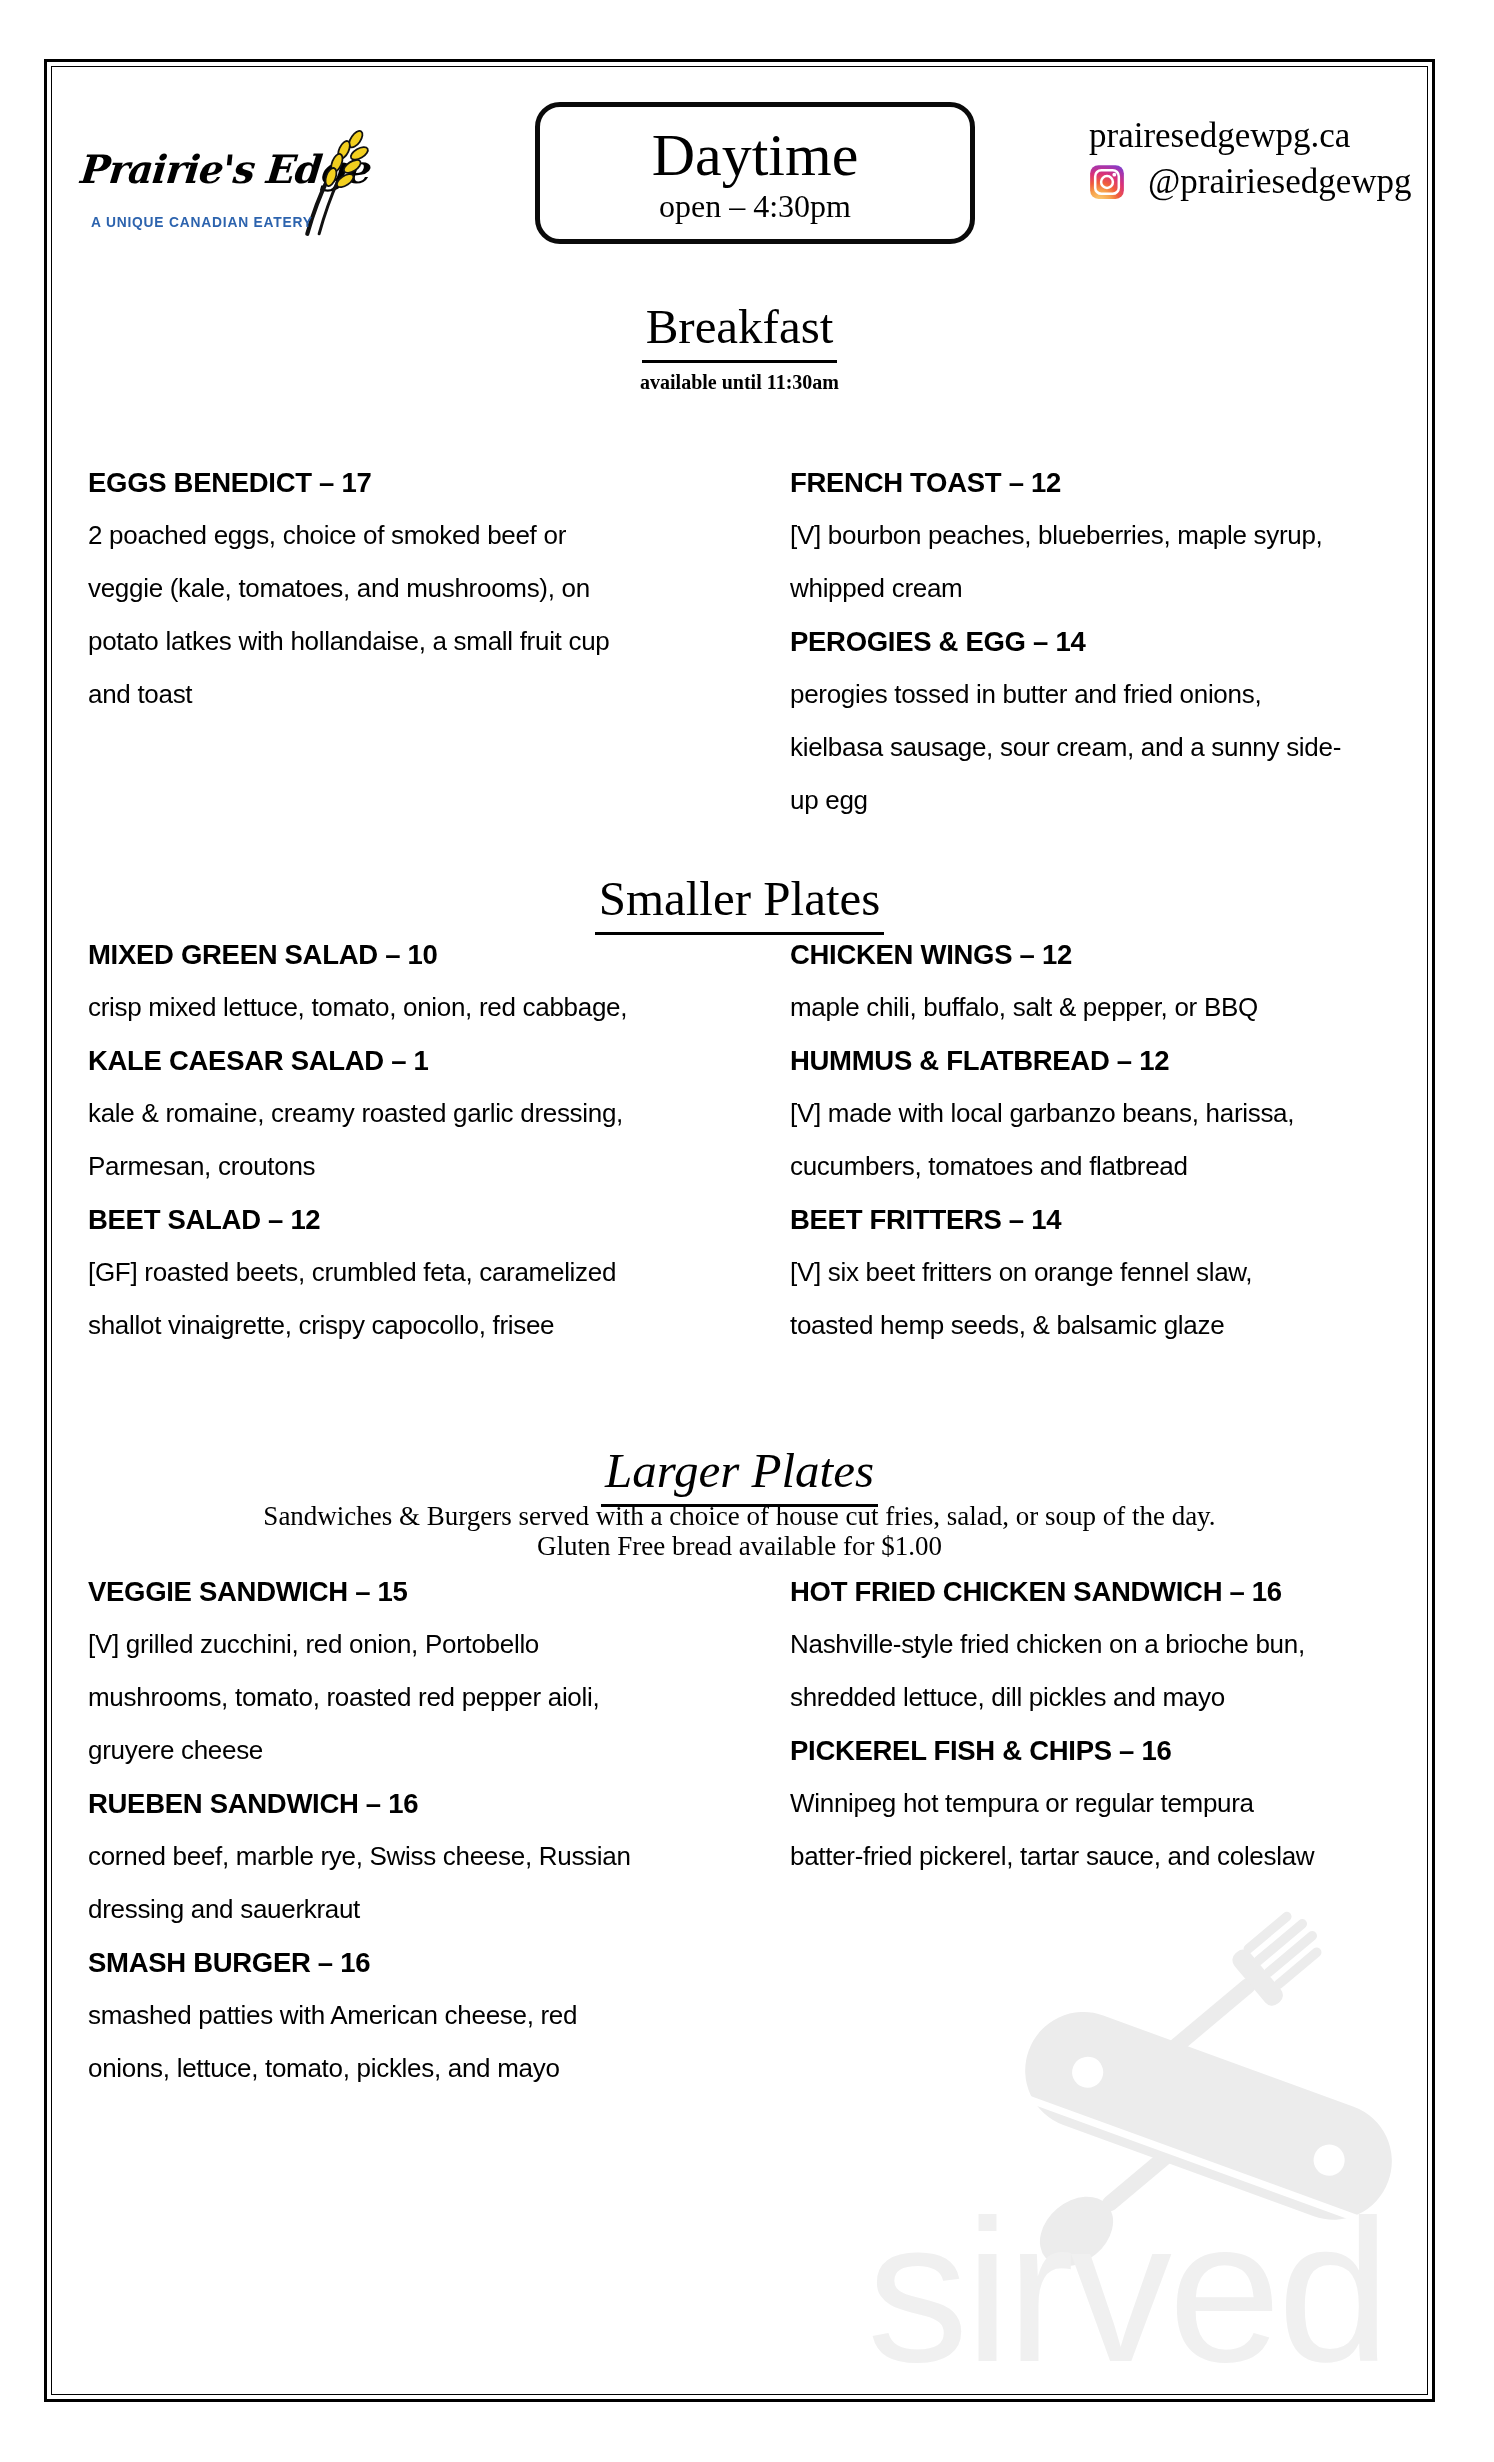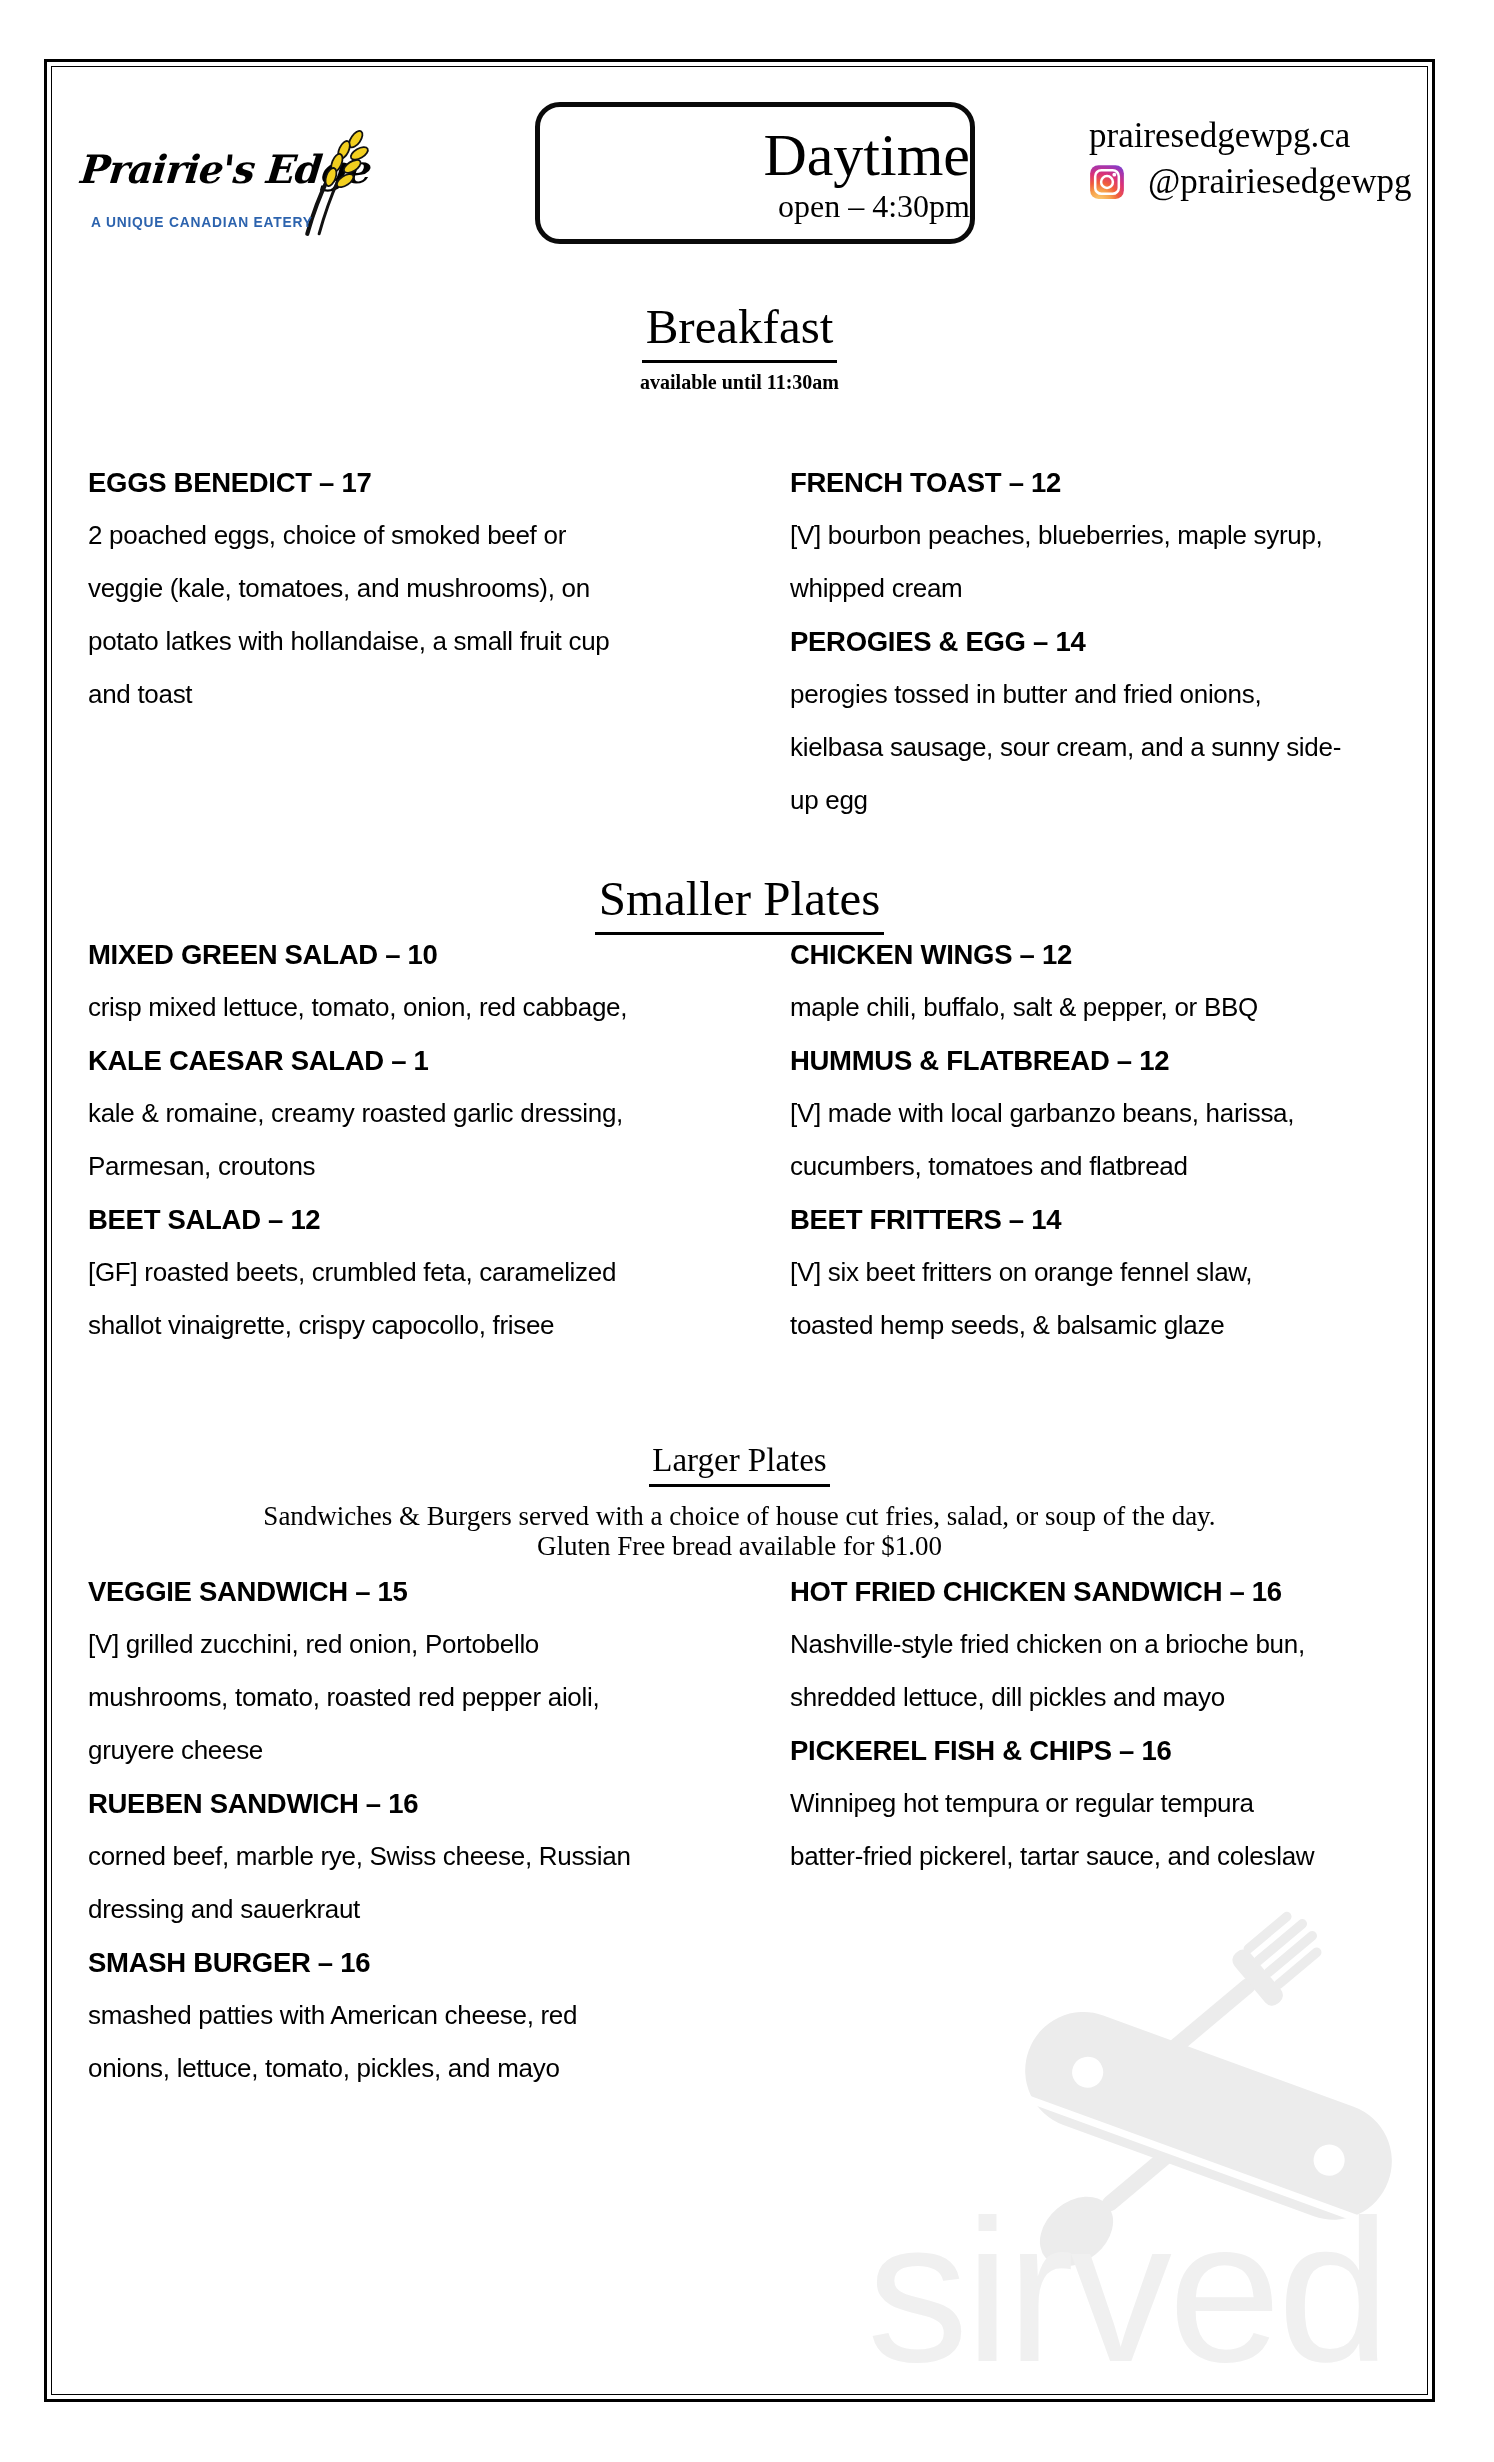--- a/index.html
+++ b/index.html
@@ -36,39 +36,39 @@
   }
   .logo-wheat { position:absolute; left:299px; top:123px; width:71px; height:114px; }
   .logo-tagline {
     position:absolute; left:91px; top:215px;
     font-weight:700; font-size:13.8px; letter-spacing:0.8px; color:#2c63ae; white-space:nowrap;
   }
 
   
   .badge {
     position:absolute; left:535px; top:102px; width:440px; height:142px;
-    border:5.4px solid #0a0a0a; border-radius:25px; text-align:right;
+    border:5.4px solid #0a0a0a; border-radius:25px; text-align:center;
     display:flex; flex-direction:column; justify-content:center; gap:2.4px;
   }
   .badge-title { font-family:"Liberation Serif", serif; font-size:60px; line-height:1.05; }
   .badge-sub   { font-family:"Liberation Serif", serif; font-size:32px; line-height:1; }
 
   
   .contact { position:absolute; left:1089px; top:117px; }
   .contact-site { font-family:"Liberation Serif", serif; font-size:35px; line-height:1.1; white-space:nowrap; }
   .contact-insta { display:flex; align-items:center; gap:23px; margin-top:6px; }
   .contact-handle { font-family:"Liberation Serif", serif; font-size:35px; white-space:nowrap; }
 
   
   .sec-head { position:absolute; left:44px; width:1391px; text-align:center; font-family:"Liberation Serif", serif; }
   .sec-title-text { display:inline-block; border-bottom:3px solid #000; padding:0 3.6px 4.8px; }
   #head-breakfast { top:298px;  font-size:49px; }
   #sub-breakfast  { top:371px;  font-size:20px;font-weight:bold; }
   #head-smaller   { top:870px; font-size:49px; }
-  #head-larger    { top:1442px; font-size:33px; }
+  #head-larger    { top:1442px; font-size:49px;font-style:italic; }
   #sub-larger-1   { top:1501px; font-size:27px; }
   #sub-larger-2   { top:1531px; font-size:27px; }
 
   
   .col { position:absolute; width:706px; font-size:26px; line-height:53px; letter-spacing:-0.3px; }
   .col .line { white-space:nowrap; }
   .col .name { font-weight:700; font-size:27.5px; }
   #bf-left  { left:88px;  top:456px;  }
   #bf-right { left:790px; top:456px;  }
   #sp-left  { left:88px;  top:928px; }

